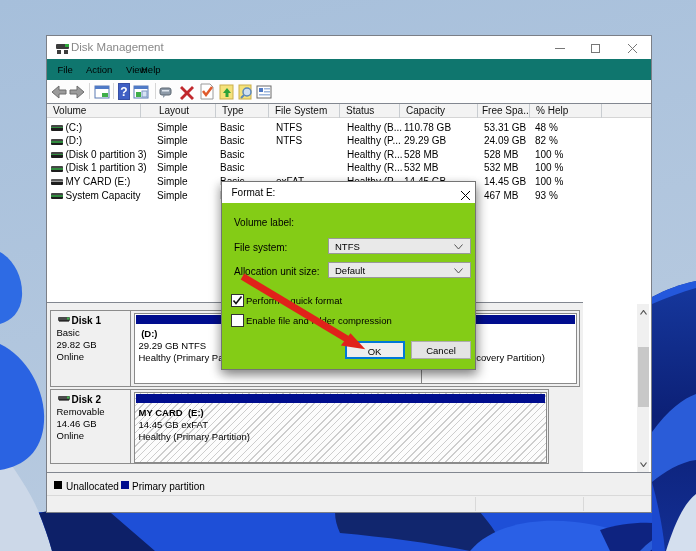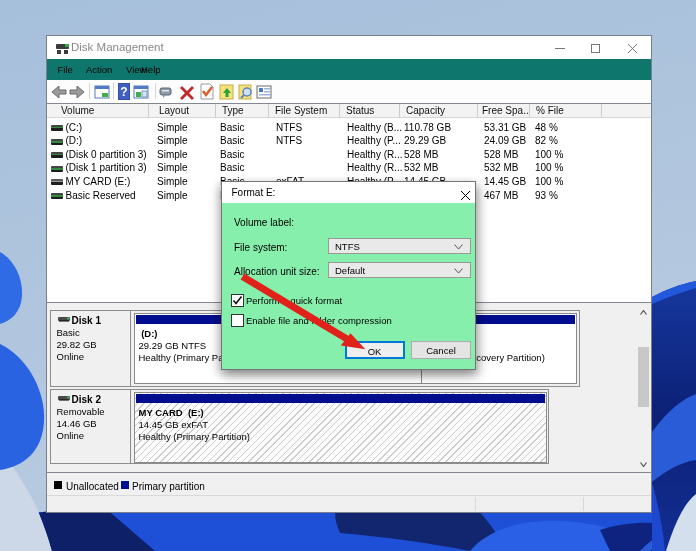--- a/index.html
+++ b/index.html
@@ -22,35 +22,35 @@
   .tsep { position:absolute; top:3px; width:1px; height:16px; background:#d6d6d6; }
   
   #listpane { position:absolute; left:0; top:67px; width:604px; height:199px; background:#fff; border-top:1px solid #828790; }
   #lhead { position:absolute; left:0; top:0; width:604px; height:14px; background:#f3f3f3; border-bottom:1px solid #d5d5d5; }
   .hc { position:absolute; top:0; height:14px; font-size:10px; color:#111; padding:1px 0 0 6px; border-right:1px solid #c9cdd1; white-space:nowrap; overflow:hidden; }
   .row { position:absolute; left:0; width:604px; height:14px; font-size:10px; color:#000; }
   .row span { position:absolute; top:1px; white-space:nowrap; }
   .vicon { position:absolute; left:3.5px; top:4.5px; width:12px; height:6px; border-radius:1px; background:linear-gradient(#454545 0 2px, #318a3e 2px 3.5px, #1d1d1d 3.5px 6px); }
   .vicon.g { background:linear-gradient(#5a5a5a 0 2px, #9a9a9a 2px 3.5px, #1d1d1d 3.5px 6px); }
   
-  #diskpane { position:absolute; left:0; top:266px; width:604px; height:170px; background:#f0f0f0; border-top:1px solid #828790; }
+  #diskpane { position:absolute; left:0; top:266px; width:536px; height:170px; background:#f0f0f0; border-top:1px solid #828790; }
   .drow { position:absolute; left:2.5px; background:#f0f0f0; border:1px solid #8c8c8c; }
   .dlabel { position:absolute; left:0; top:0; width:80px; height:100%; background:#f0f0f0; border-right:1px solid #8c8c8c; font-size:9.5px; padding:3.5px 0 0 6px; line-height:12.2px; color:#000; }
   .dlabel b { font-size:10px; }
   .part { position:absolute; top:2px; height:71px; background:#fff; border:1px solid #8a8a8a; }
   .pbar { position:absolute; left:1px; right:1px; top:1px; height:9px; background:#000d8e; }
   .ptxt { position:absolute; left:4px; top:14px; font-size:9.5px; line-height:12px; color:#000; white-space:nowrap; }
   
   #sbar { position:absolute; left:590px; top:1px; width:12px; height:168px; background:#f0f0f0; }
   
   #legend { position:absolute; left:0; top:436px; width:604px; height:23px; background:#f0f0f0; border-top:1px solid #828790; font-size:10px; }
   #status { position:absolute; left:0; top:459px; width:604px; height:17px; background:#f0f0f0; border-top:1px solid #d9d9d9; }
   .stdiv { position:absolute; top:1px; height:14px; width:1px; background:#d9d9d9; }
   
-  #dlg { position:absolute; left:221px; top:180.5px; width:255px; height:189px; background:#86efac; border:1px solid #747474; z-index:5; box-shadow:-3px 4px 9px rgba(0,0,0,0.22), 3px 5px 10px rgba(0,0,0,0.33); }
+  #dlg { position:absolute; left:221px; top:180.5px; width:255px; height:189px; background:#84cc16; border:1px solid #747474; z-index:5; box-shadow:-3px 4px 9px rgba(0,0,0,0.22), 3px 5px 10px rgba(0,0,0,0.33); }
   #dlgtitle { position:absolute; left:0; top:0; width:100%; height:21px; background:#fff; font-size:10px; color:#000; }
   .dlab { position:absolute; left:12px; font-size:10px; color:#000; }
   .dfield { position:absolute; left:106px; width:143px; height:16px; font-size:9.5px; }
   .combo { background:#e9e9e9; border:1px solid #999; padding:2px 0 0 6px; }
   .cb { position:absolute; left:8.5px; width:13px; height:13px; background:#fff; border:1px solid #333; }
   .cblab { position:absolute; left:24px; font-size:9.5px; color:#000; }
   .btn { position:absolute; height:18px; width:60px; background:#e4e4e4; border:1px solid #adadad; font-size:9.5px; text-align:center; padding-top:3px; }
   #arrow { position:absolute; left:0; top:0; z-index:9; }
 </style>
 </head>
@@ -170,28 +170,28 @@
         <rect x="1" y="2" width="14" height="12" fill="#fff" stroke="#6b6b6b"></rect>
         <rect x="3" y="4" width="4" height="4" fill="#4f7ac6"></rect>
         <rect x="8" y="4" width="6" height="1.5" fill="#9db7dd"></rect>
         <rect x="8" y="7" width="6" height="1.5" fill="#9db7dd"></rect>
         <rect x="3" y="10" width="11" height="1.5" fill="#9db7dd"></rect>
       </svg>
   </div>
 
   <div id="listpane">
     <div id="lhead">
-      <div class="hc" style="left:8px;width:94px;">Volume</div>
+      <div class="hc" style="left:0;width:94px;">Volume</div>
       <div class="hc" style="left:106px;width:63px">Layout</div>
       <div class="hc" style="left:169px;width:53px">Type</div>
       <div class="hc" style="left:222px;width:71px">File System</div>
       <div class="hc" style="left:293px;width:60px">Status</div>
       <div class="hc" style="left:353px;width:78px">Capacity</div>
       <div class="hc" style="left:431px;width:52px;padding-left:4px">Free Spa...</div>
-      <div class="hc" style="left:483px;width:72px">% File</div>
+      <div class="hc" style="left:483px;width:72px">% Help</div>
       <div class="hc" style="left:555px;width:49px;border-right:none">&nbsp;</div>
     </div>
     <div class="row" style="top:16.5px">
       <i class="vicon"></i>
         <span style="left:18.5px">(C:)</span>
         <span style="left:110px">Simple</span>
         <span style="left:173px">Basic</span>
         <span style="left:229px">NTFS</span>
         <span style="left:300px">Healthy (B...</span>
         <span style="left:357px">110.78 GB</span>
@@ -235,21 +235,21 @@
         <span style="left:110px">Simple</span>
         <span style="left:173px">Basic</span>
         <span style="left:229px">exFAT</span>
         <span style="left:300px">Healthy (P...</span>
         <span style="left:357px">14.45 GB</span>
         <span style="left:437px">14.45 GB</span>
         <span style="left:488px">100 %</span>
     </div>
     <div class="row" style="top:84.5px">
       <i class="vicon"></i>
-        <span style="left:18.5px">Basic Reserved</span>
+        <span style="left:18.5px">System Capacity</span>
         <span style="left:110px">Simple</span>
         <span style="left:173px">Basic</span>
         <span style="left:229px">NTFS</span>
         <span style="left:300px">Healthy (S...</span>
         <span style="left:357px">500 MB</span>
         <span style="left:437px">467 MB</span>
         <span style="left:488px">93 %</span>
     </div>
   </div>
 

